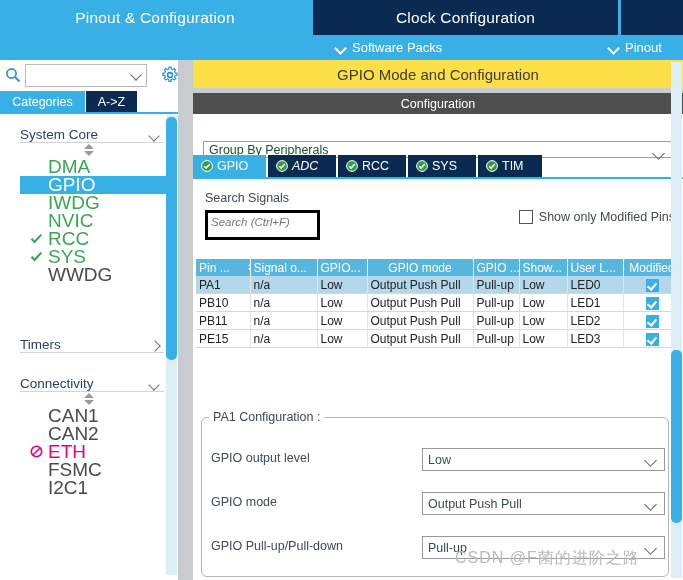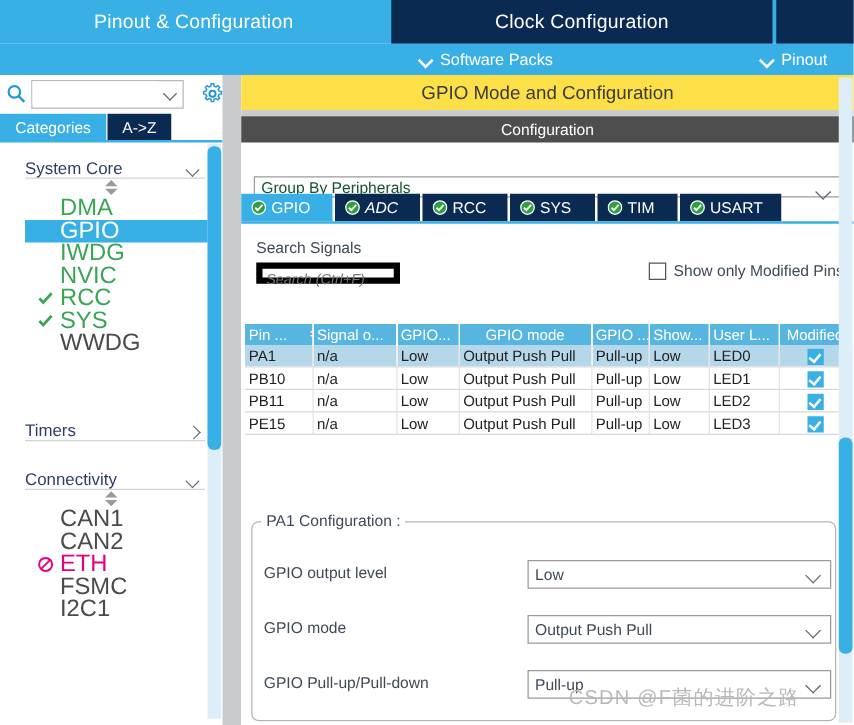--- a/index.html
+++ b/index.html
@@ -84,21 +84,21 @@
       border-right:1.6px solid #5b6470;border-bottom:1.6px solid #5b6470;transform:rotate(45deg);}
   
   .ptabs{position:absolute;left:0;top:95px;width:490px;height:22px;}
   .ptab{position:absolute;top:0;height:22px;display:flex;align-items:center;gap:4px;padding:0 8px;
        color:#fff;font-size:12.5px;background:#0b2a52;box-sizing:border-box;}
   .ptab.active{background:#39b0e5;}
   .ptab-underline{position:absolute;left:0;top:117px;width:490px;height:2px;background:#39b0e5;}
   .gchk{width:12px;height:12px;flex:0 0 12px;}
   
   .ss-label{position:absolute;left:12px;top:131px;font-size:12.5px;color:#3f4a57;}
-  .ss-input{position:absolute;left:12px;top:150px;width:115px;height:17px;border:5px solid #000000;background:#fff;box-sizing:border-box;}
+  .ss-input{position:absolute;left:12px;top:150px;width:115px;height:30px;border:3px solid #000000;background:#fff;box-sizing:border-box;}
   .ss-input input{border:0;outline:0;width:109px;height:17px;margin:0;padding:0 3px;
       font-family:"Liberation Sans",sans-serif;font-size:11.5px;font-style:italic;color:#8d8d8d;background:transparent;}
   .somp{position:absolute;right:8px;top:150px;display:flex;align-items:center;gap:6px;font-size:12.5px;color:#3f4a57;}
   .cbox{width:12px;height:12px;border:1px solid #555;background:#fff;display:inline-block;}
   
   .tbl{position:absolute;left:3px;top:199px;width:485px;border-collapse:collapse;table-layout:fixed;}
   .tbl th{background:#57b6e0;color:#ffffff;font-weight:normal;font-size:12px;height:17px;
       border-right:1px solid #ffffff;padding:0 3px;white-space:nowrap;overflow:hidden;text-align:center;}
   .tbl th.l{text-align:left;}
   .tbl td{height:17px;font-size:12px;color:#222;border-bottom:1px solid #d7d7d7;
@@ -299,27 +299,20 @@
         <path d="M3.2 6.2 L5.1 8.1 L8.9 3.9" fill="none" stroke="#ffffff" stroke-width="1.5"></path>
       </svg>
       <span>SYS</span>
     </div>
     <div class="ptab" style="left:285px;width:64px;">
       <svg class="gchk" viewBox="0 0 12 12">
         <circle cx="6" cy="6" r="5.4" fill="#2f9e44" stroke="#ffffff" stroke-width="1"></circle>
         <path d="M3.2 6.2 L5.1 8.1 L8.9 3.9" fill="none" stroke="#ffffff" stroke-width="1.5"></path>
       </svg>
       <span>TIM</span>
-    </div>
-    <div class="ptab" style="left:351px;width:81px;">
-      <svg class="gchk" viewBox="0 0 12 12">
-        <circle cx="6" cy="6" r="5.4" fill="#2f9e44" stroke="#ffffff" stroke-width="1"></circle>
-        <path d="M3.2 6.2 L5.1 8.1 L8.9 3.9" fill="none" stroke="#ffffff" stroke-width="1.5"></path>
-      </svg>
-      <span>USART</span>
     </div>
   </div>
   <div class="ptab-underline"></div>
 
   <div class="ss-label">Search Signals</div>
   <div class="ss-input">
     <input type="text" placeholder="Search (Ctrl+F)" style="">
   </div>
   <div class="somp">
     <span class="cbox"></span>

